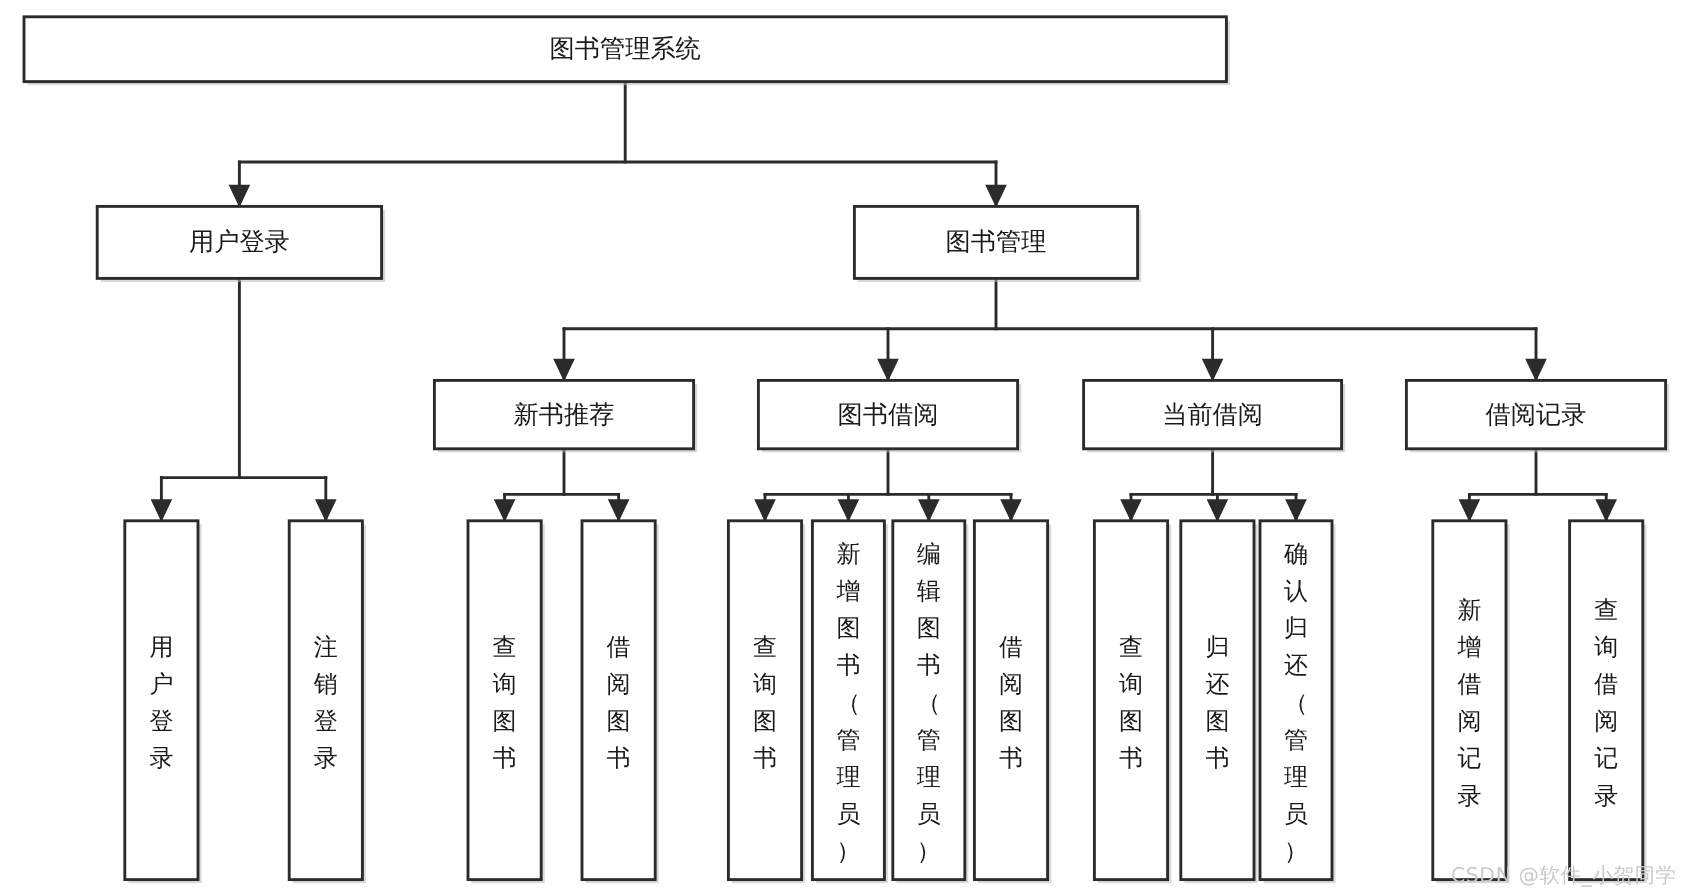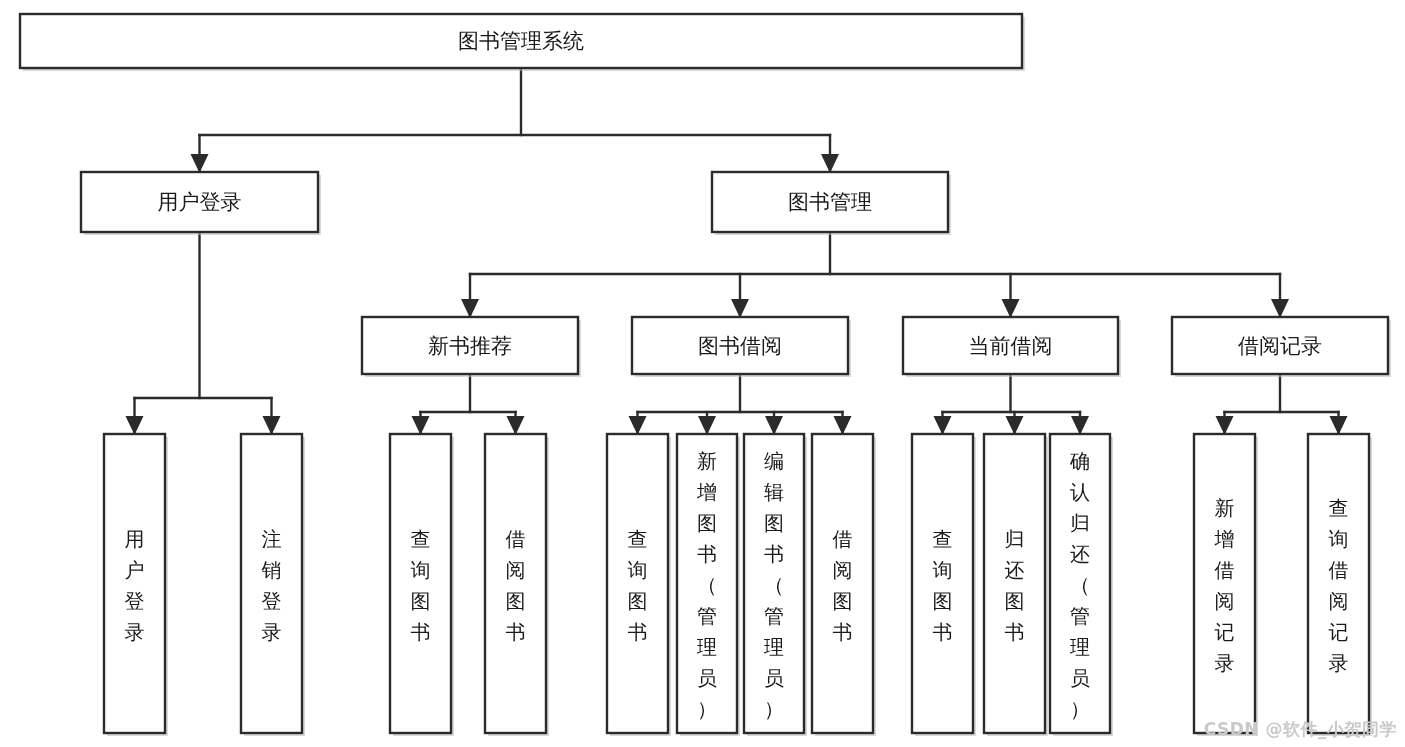--- a/index.html
+++ b/index.html
@@ -59,21 +59,20 @@
   .watermark-text {
     position: absolute;
     right: 8px;
     bottom: 6px;
     font-family: "DejaVu Sans", "Liberation Sans", sans-serif;
     font-size: 17px;
     color: #c9c9c9;
     white-space: nowrap;
     letter-spacing: 0.5px;
     user-select: none;
-    font-weight: bold;
   }
 </style>
 </head>
 <body>
 
 <div id="diagram-root">
   <svg id="flowchart" viewBox="0 0 1405 747" xmlns="http://www.w3.org/2000/svg">
     <g id="connectors">
         <path d="M521,68 L521,135" class="conn"></path>
         <path d="M199.5,135 L830,135" class="conn"></path>

